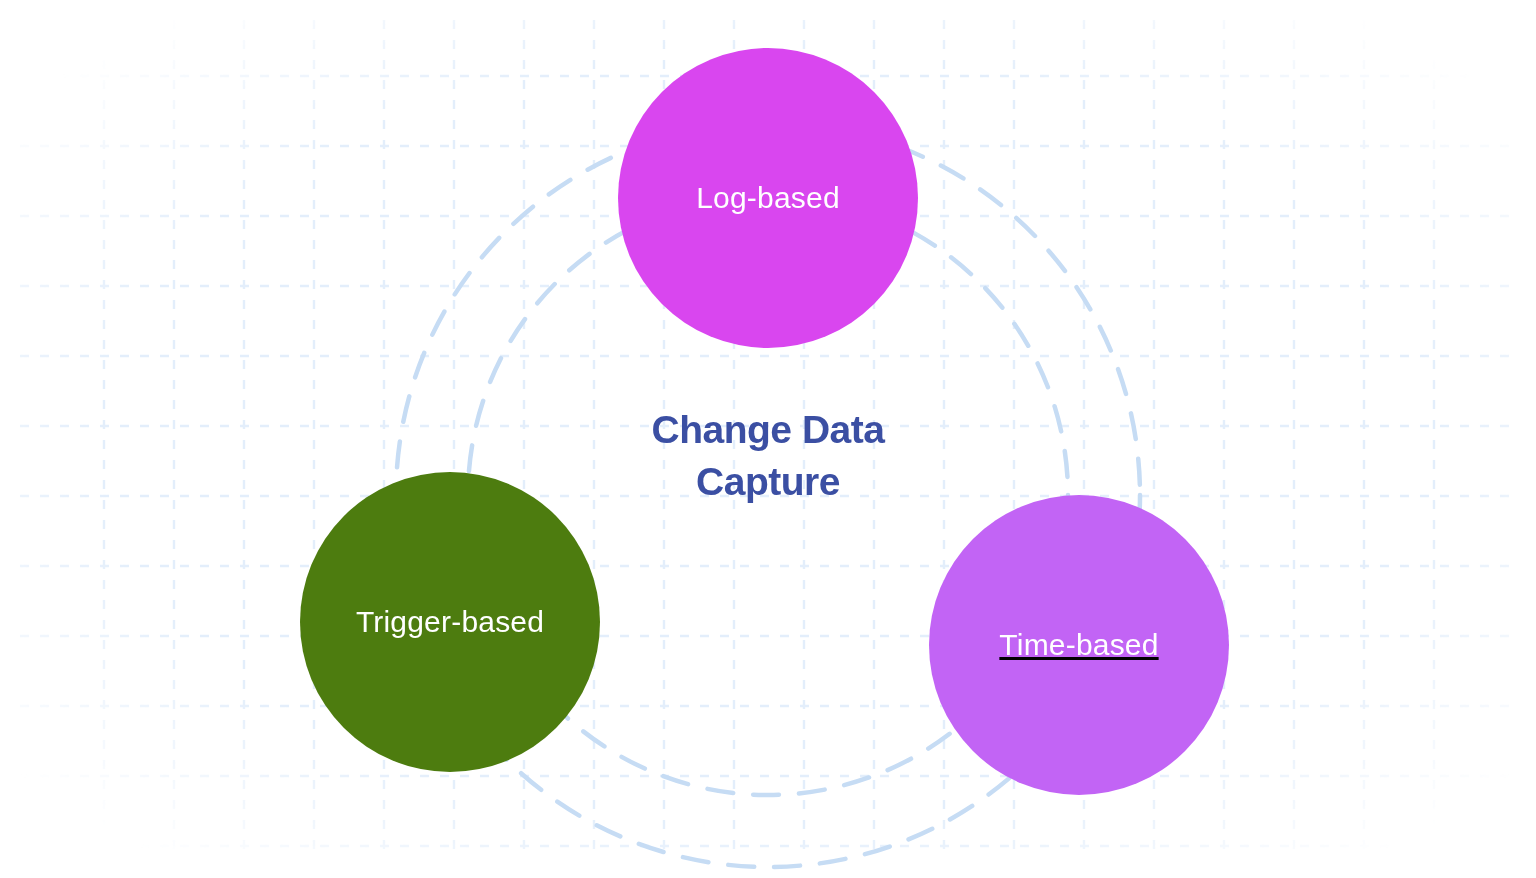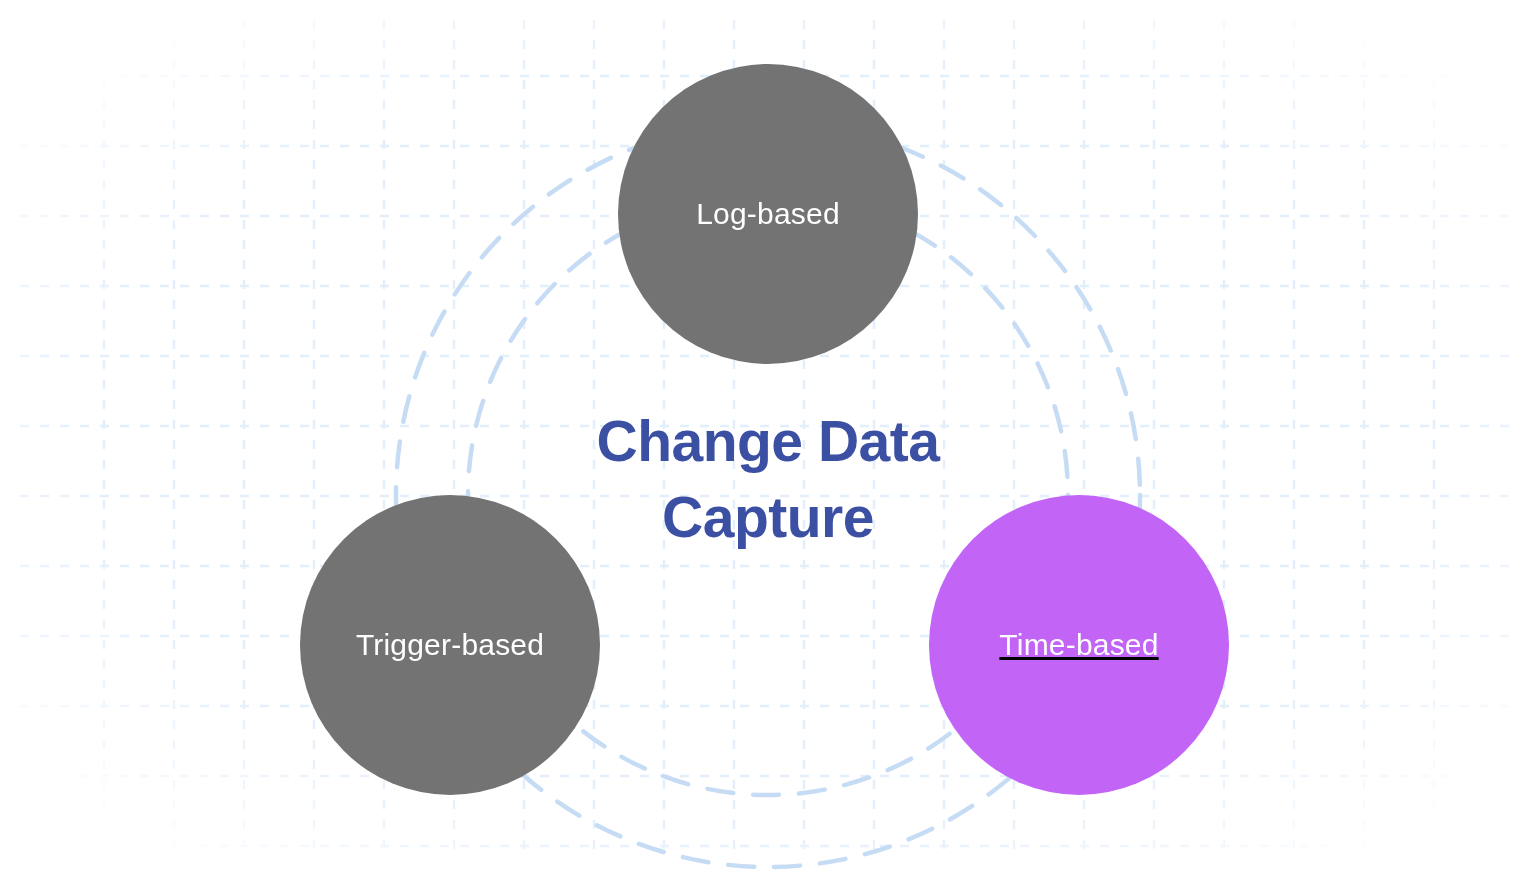--- a/index.html
+++ b/index.html
@@ -53,50 +53,50 @@
     color: #ffffff;
     font-size: 30px;
     font-weight: 400;
     letter-spacing: 0.2px;
     white-space: nowrap;
     font-family: "Liberation Sans", sans-serif;
   }
 
   #node-log {
     left: 618px;
-    top: 64px;
+    top: 48px;
     width: 300px;
     height: 300px;
-    background: #737373;
+    background: #d946ef;
   }
   #node-trigger {
     left: 300px;
-    top: 495px;
+    top: 472px;
     width: 300px;
     height: 300px;
-    background: #737373;
+    background: #4d7c0f;
   }
   #node-time {
     left: 929px;
     top: 495px;
     width: 300px;
     height: 300px;
     background: #C264F5;
     text-decoration: underline;
   }
 
   
   #center-title {
     position: absolute;
     left: 488px;
     top: 404px;
     width: 560px;
     text-align: center;
     color: #3B4FA3;
-    font-size: 57px;
+    font-size: 39px;
     font-weight: bold;
     line-height: 1.33;
     letter-spacing: -0.5px;
     font-family: "Liberation Sans", sans-serif;
   }
   #center-title .line {
     display: block;
   }
 </style>
 </head>

